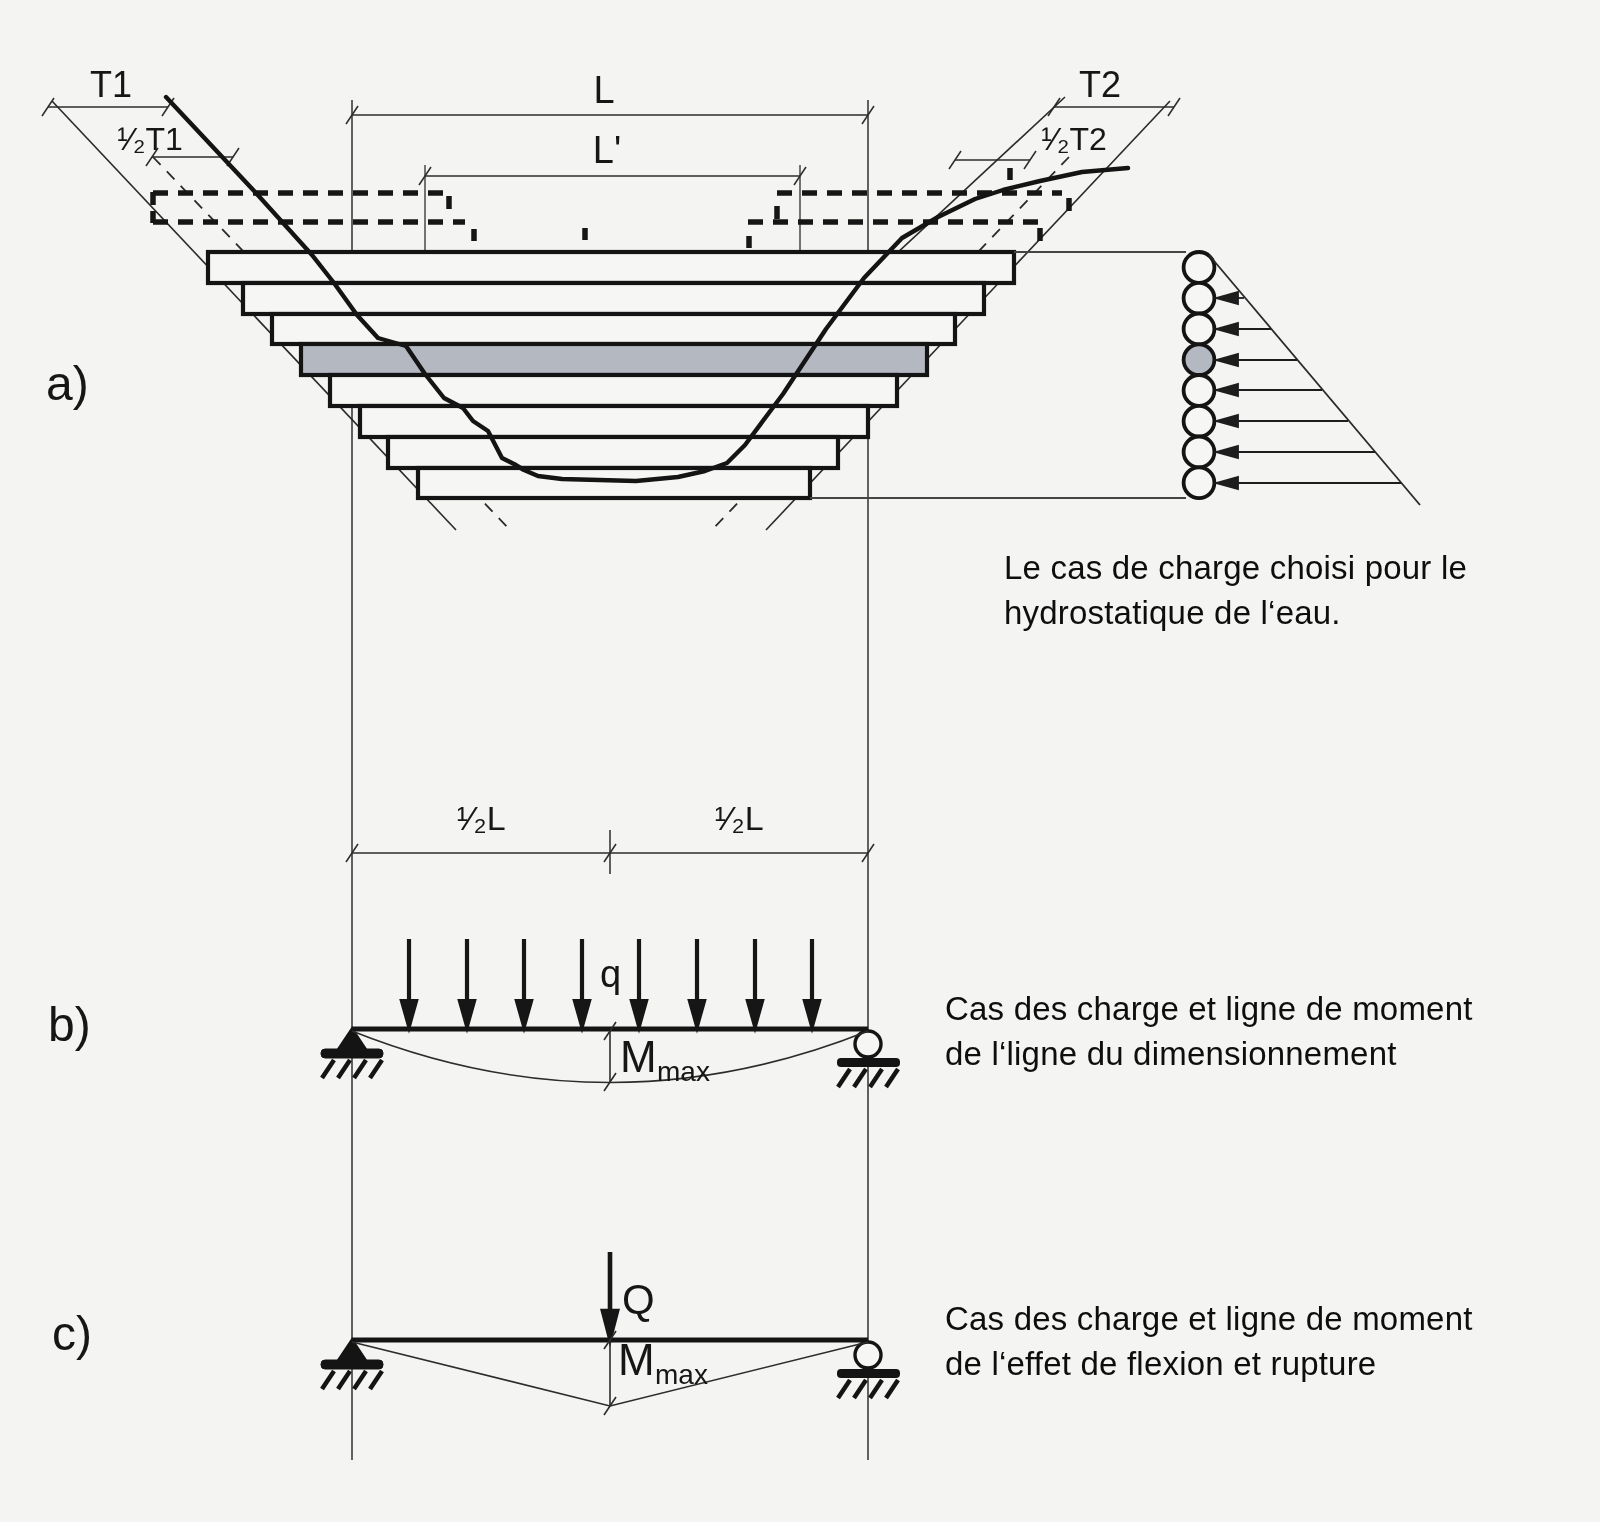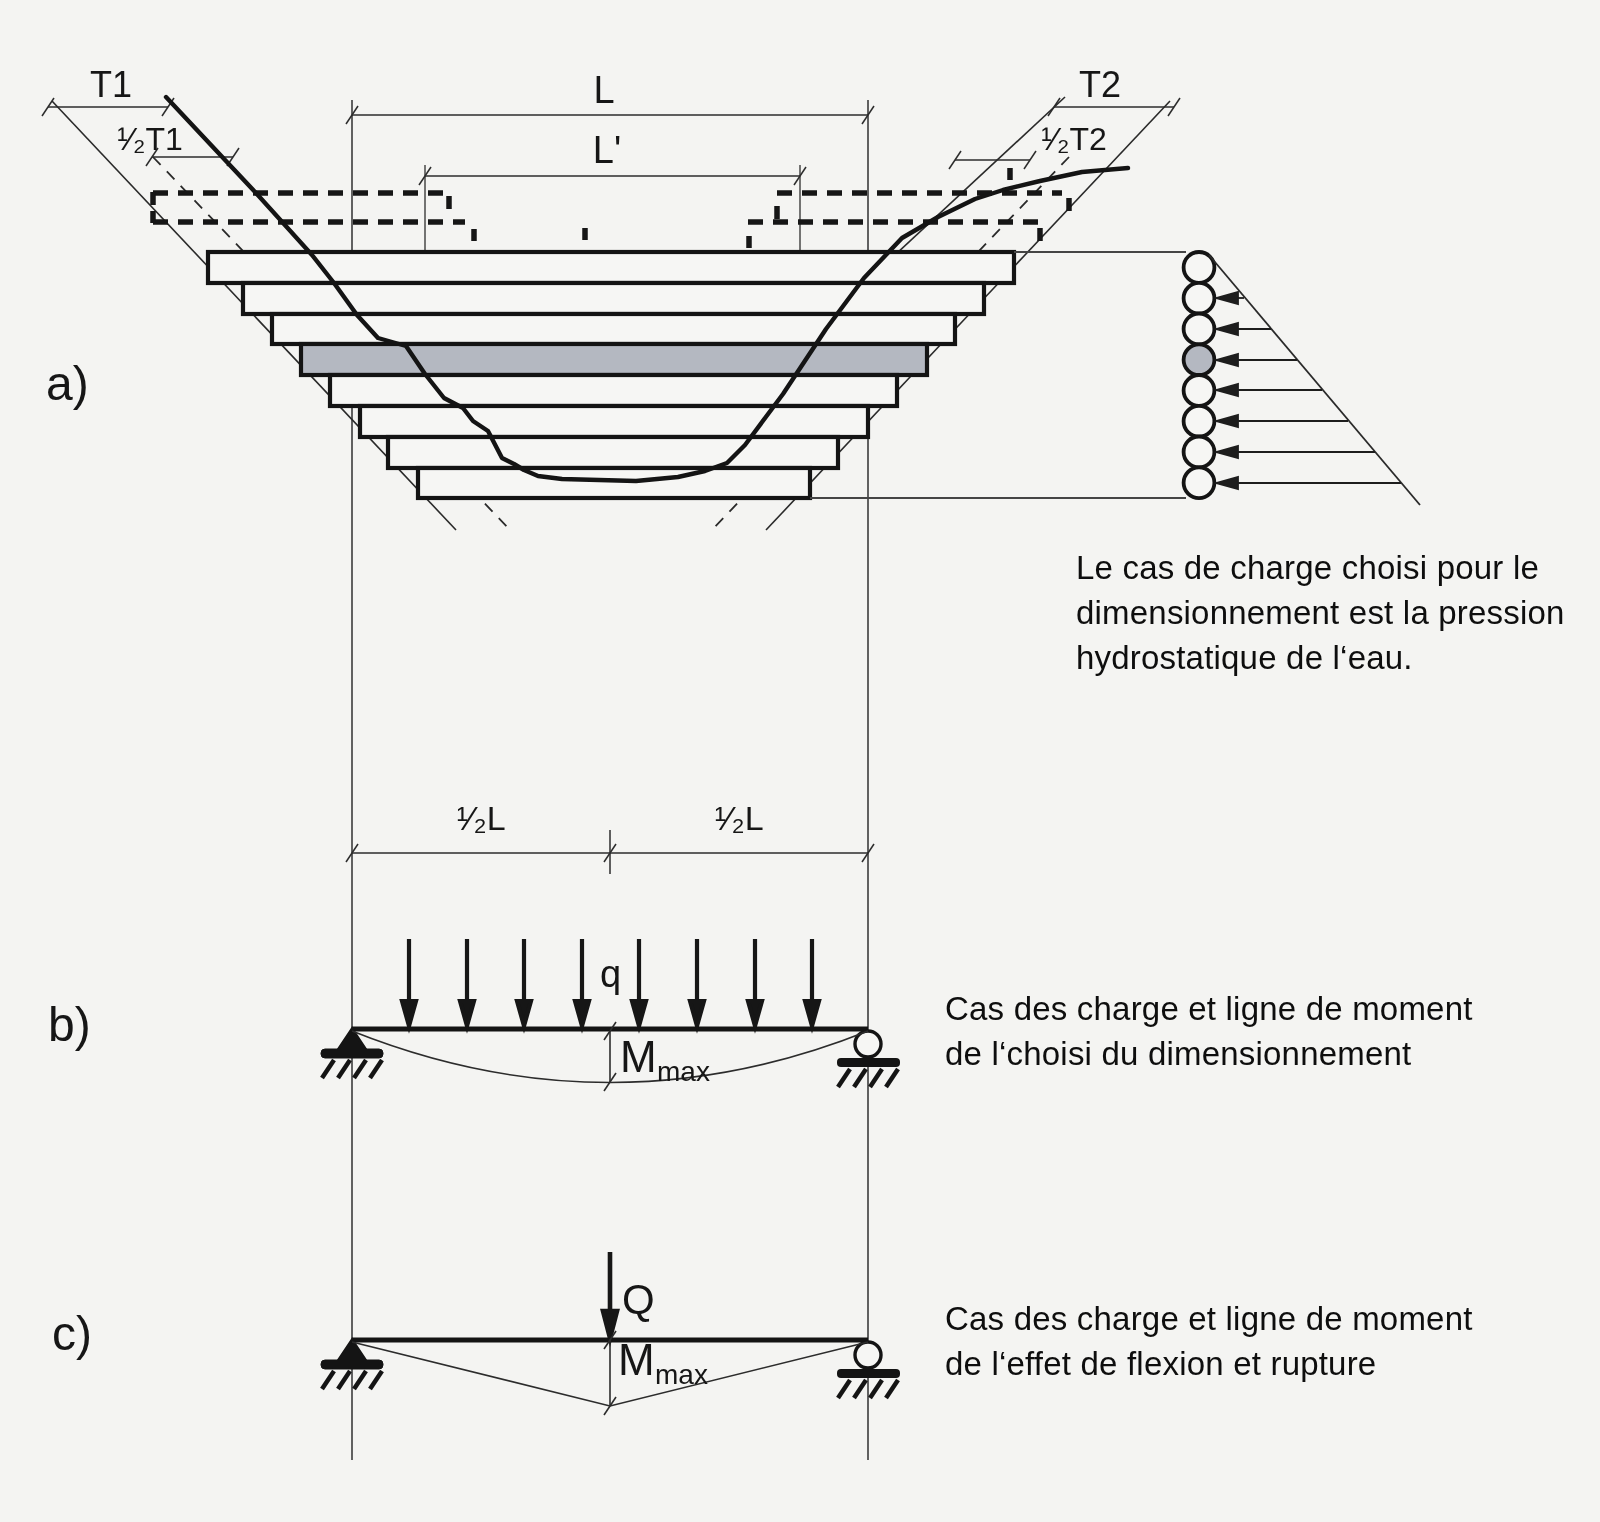--- a/index.html
+++ b/index.html
@@ -279,27 +279,26 @@
     <line x1="604" y1="1415" x2="616" y2="1397"></line>
   </g>
   <text x="618" y="1375" font-size="44">M</text>
   <text x="655" y="1384" font-size="28">max</text>
 
   <text x="46" y="400" font-size="48">a)</text>
   <text x="48" y="1041" font-size="48">b)</text>
   <text x="52" y="1350" font-size="48">c)</text>
 </svg>
 
-<div class="caption" style="left:1076px;top:545px;">
+<div class="caption" style="left:1004px;top:545px;">
   <span>Le cas de charge choisi pour le</span>
-  <span>dimensionnement est la pression</span>
   <span>hydrostatique de l‘eau.</span>
 </div>
 
 <div class="caption" style="left:945px;top:986px;">
   <span>Cas des charge et ligne de moment</span>
-  <span>de l‘choisi du dimensionnement</span>
+  <span>de l‘ligne du dimensionnement</span>
 </div>
 
 <div class="caption" style="left:945px;top:1296px;">
   <span>Cas des charge et ligne de moment</span>
   <span>de l‘effet de flexion et rupture</span>
 </div>
 
 </body></html>

